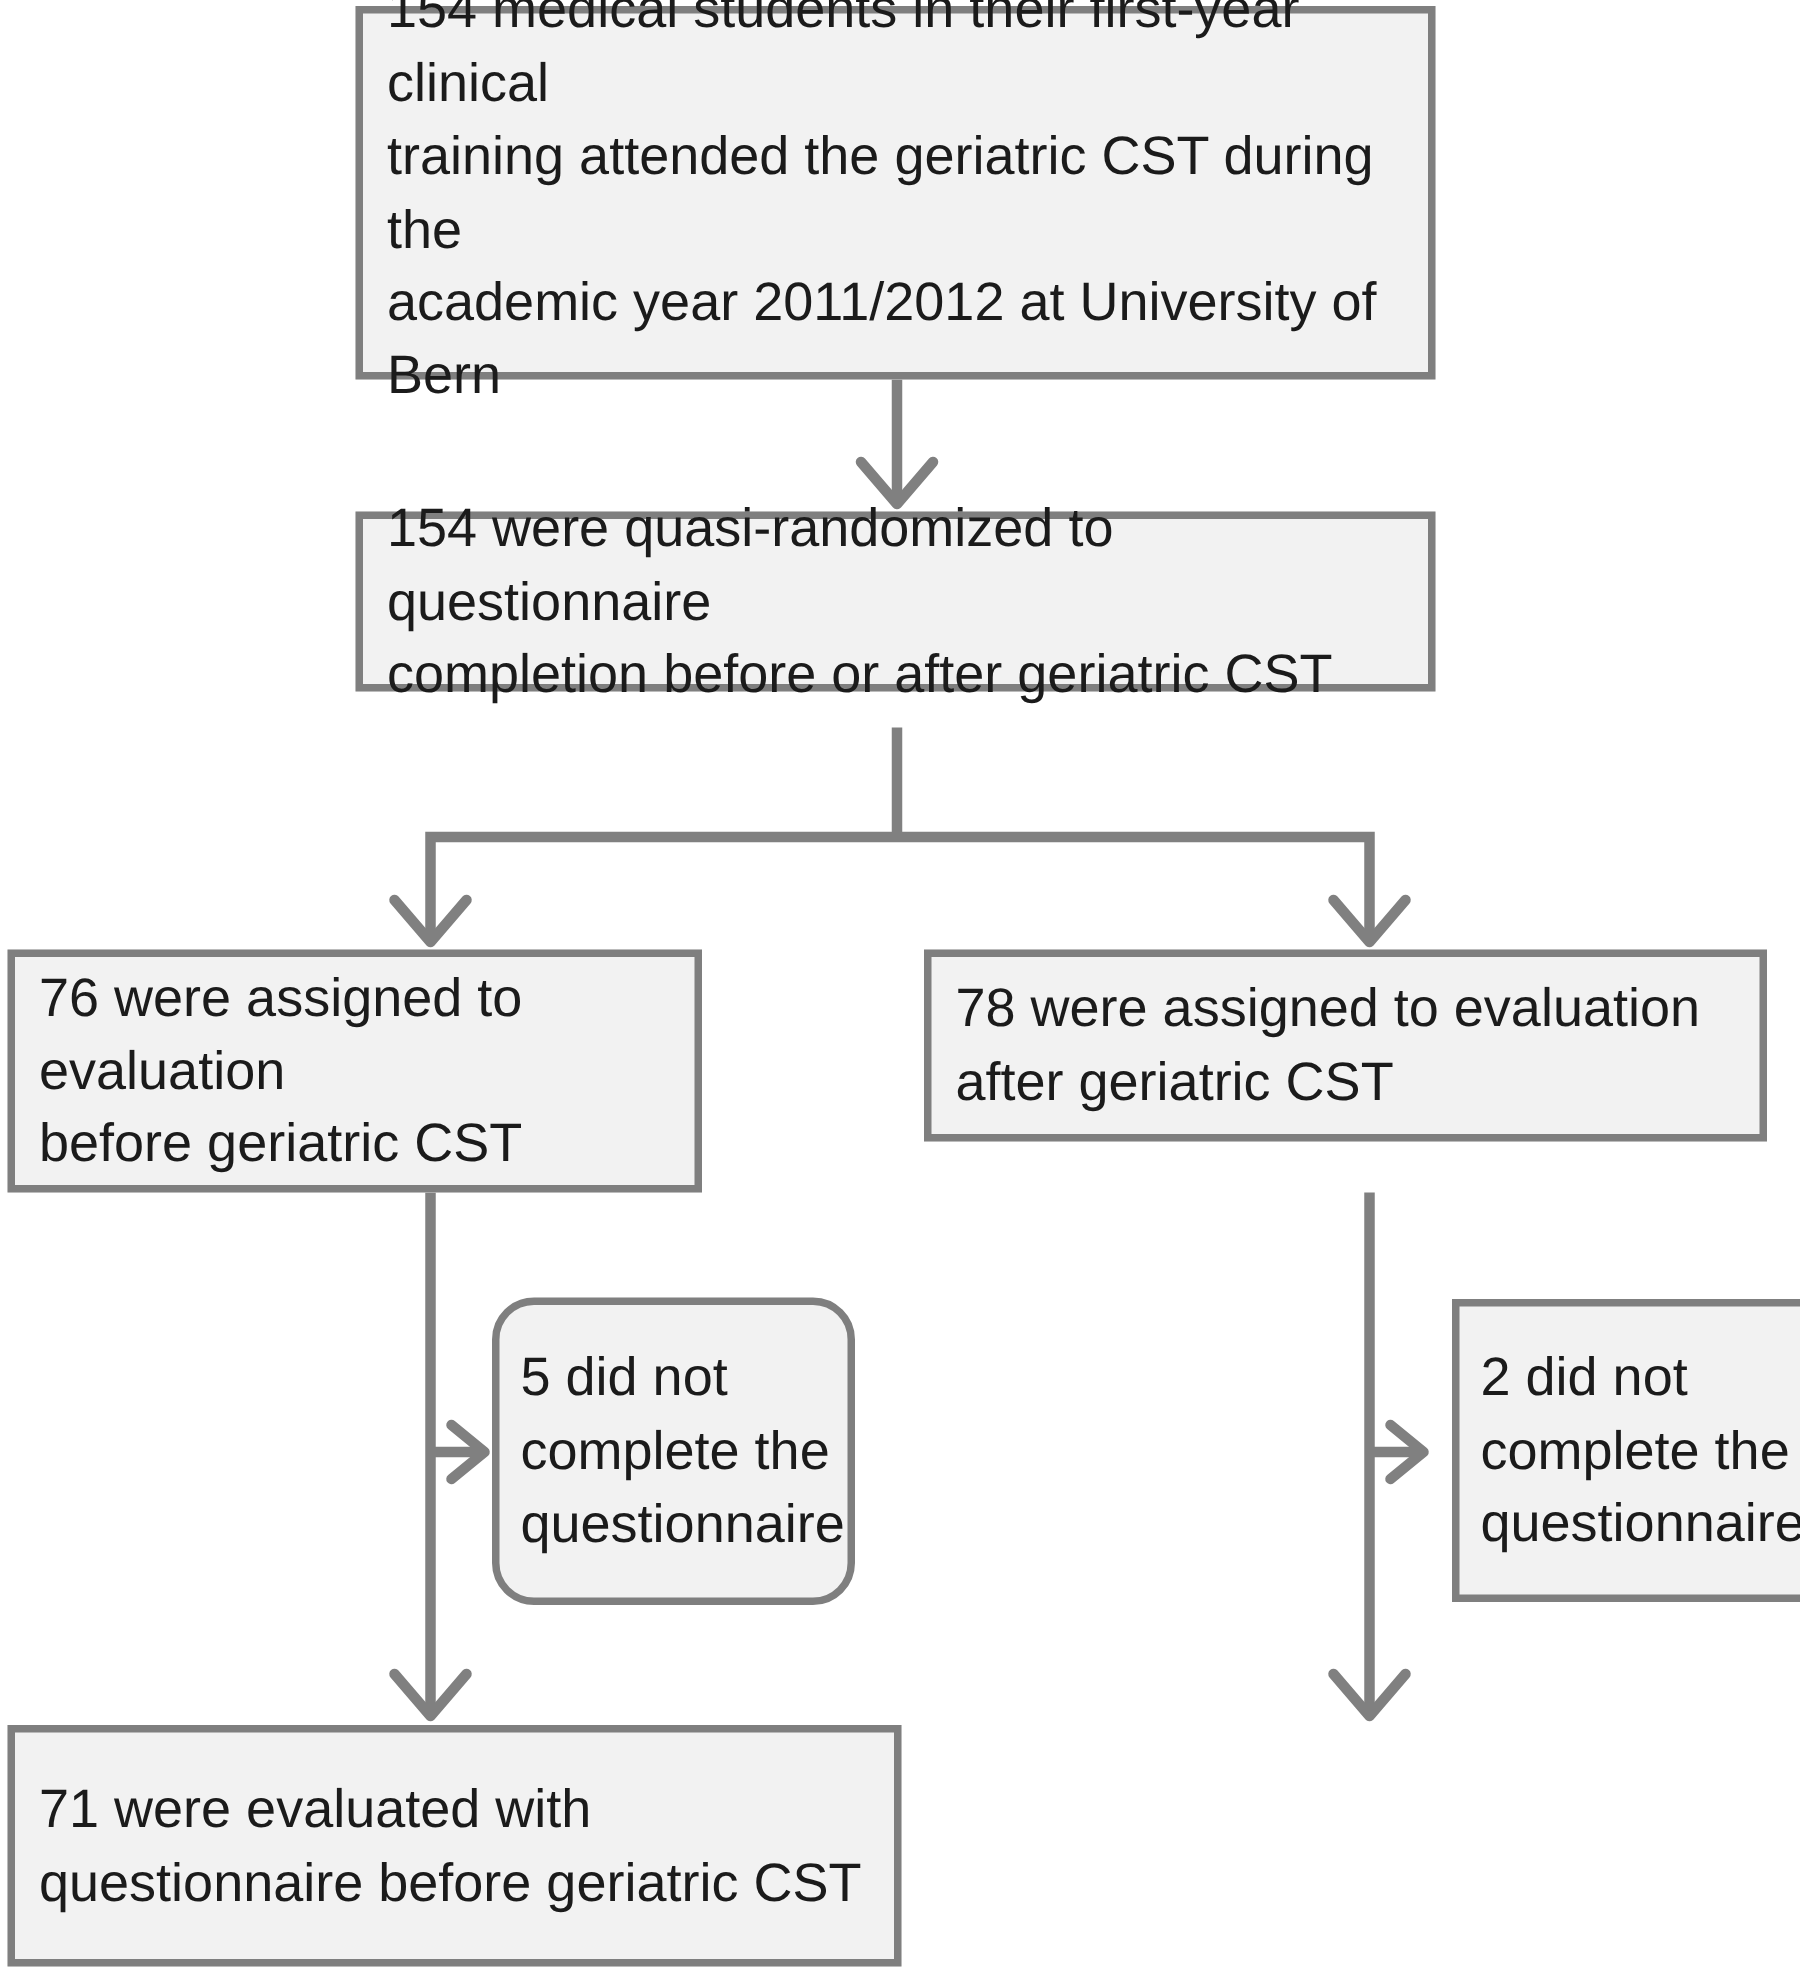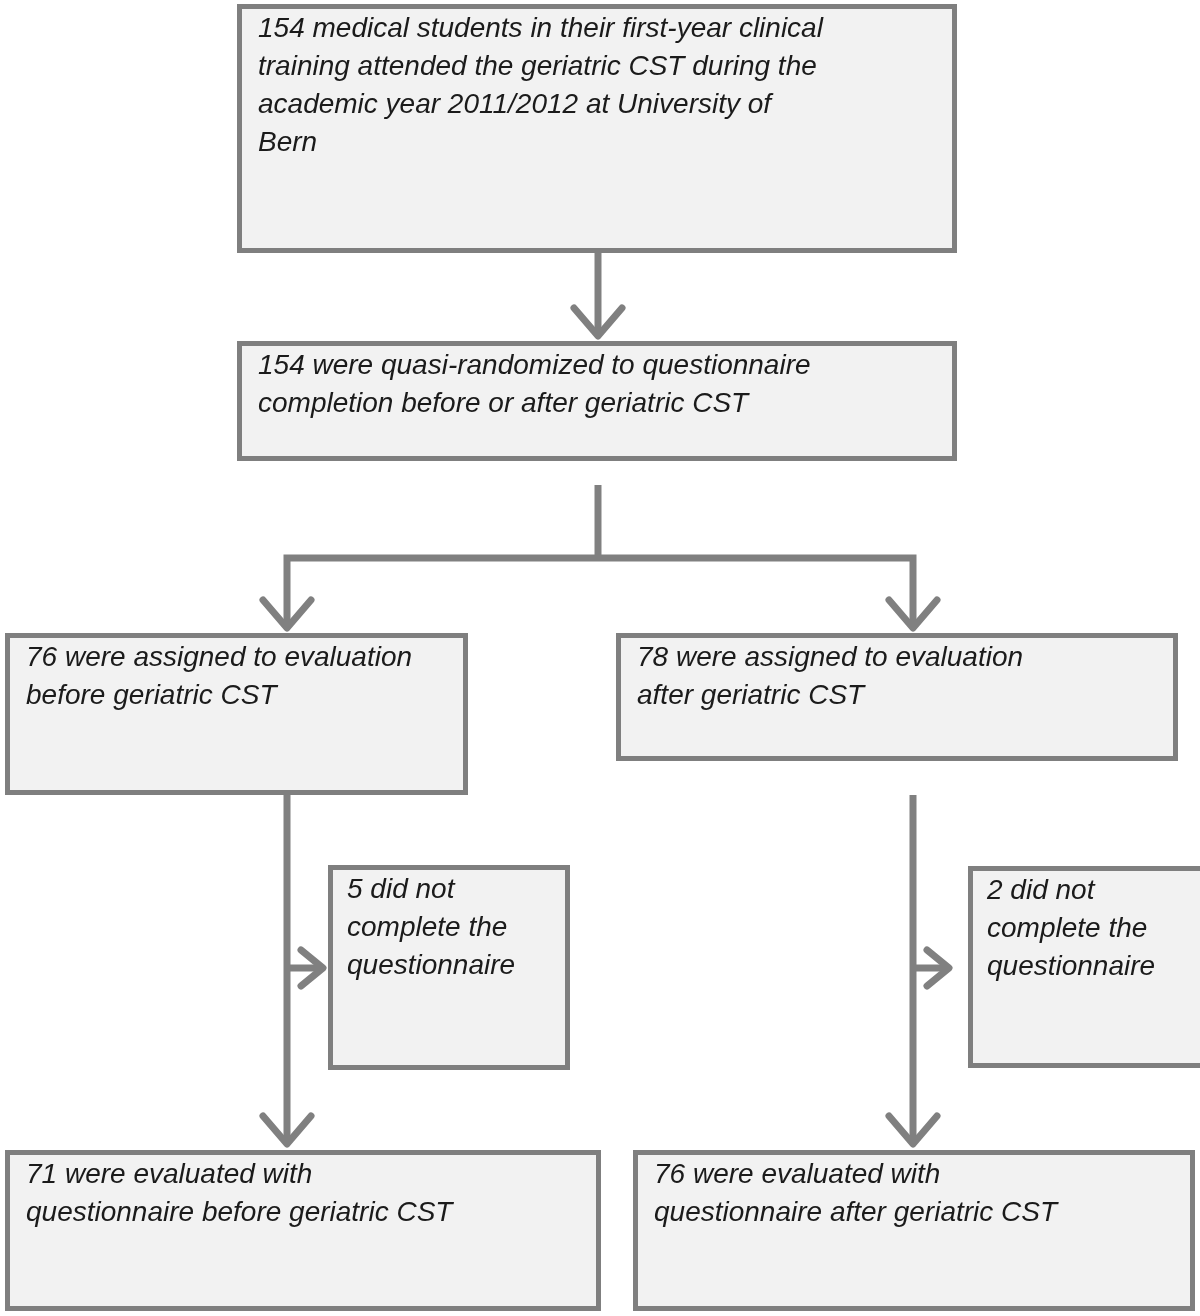--- a/index.html
+++ b/index.html
@@ -42,38 +42,37 @@
     fill: none;
     stroke-linecap: round;
     stroke-linejoin: round;
   }
   .node {
     position: absolute;
     box-sizing: border-box;
     background: var(--box-fill);
     border: 5px solid var(--box-border);
     display: flex;
-    align-items: flex-start;
-    font-size: 28px;
+    align-items: center;
+    font-size: 36px;
     line-height: 1.36;
     padding: 0 16px;
-    font-style: italic;
   }
   .node-text {
     white-space: pre-line;
   }
   .node.small {
     padding: 0 14px;
   }
   
   #node-enrollment        { left: 237px; top: 4px;    width: 720px; height: 249px; }
   #node-randomization     { left: 237px; top: 341px;  width: 720px; height: 120px; }
   #node-assigned-before   { left: 5px;   top: 633px;  width: 463px; height: 162px; }
   #node-assigned-after    { left: 616px; top: 633px;  width: 562px; height: 128px; }
-  #node-dropout-before    { left: 328px; top: 865px;  width: 242px; height: 205px; }
+  #node-dropout-before    { left: 328px; top: 865px;  width: 242px; height: 205px; border-radius: 28px; }
   #node-dropout-after     { left: 968px; top: 866px;  width: 238px; height: 202px; }
   #node-evaluated-before  { left: 5px;   top: 1150px; width: 596px; height: 161px; }
   #node-evaluated-after   { left: 633px; top: 1150px; width: 562px; height: 161px; }
 </style>
 </head>
 <body>
 
 <div class="canvas">
 
   <svg class="connectors" viewBox="0 0 1200 1316" aria-hidden="true">
@@ -129,18 +128,14 @@
     <span class="node-text">2 did not
 complete the
 questionnaire</span>
   </div>
 
   <div class="node" id="node-evaluated-before">
     <span class="node-text">71 were evaluated with
 questionnaire before geriatric CST</span>
   </div>
 
-  <div class="node" id="node-evaluated-after">
-    <span class="node-text">76 were evaluated with
-questionnaire after geriatric CST</span>
-  </div>
 
 </div>
 
 </body></html>

